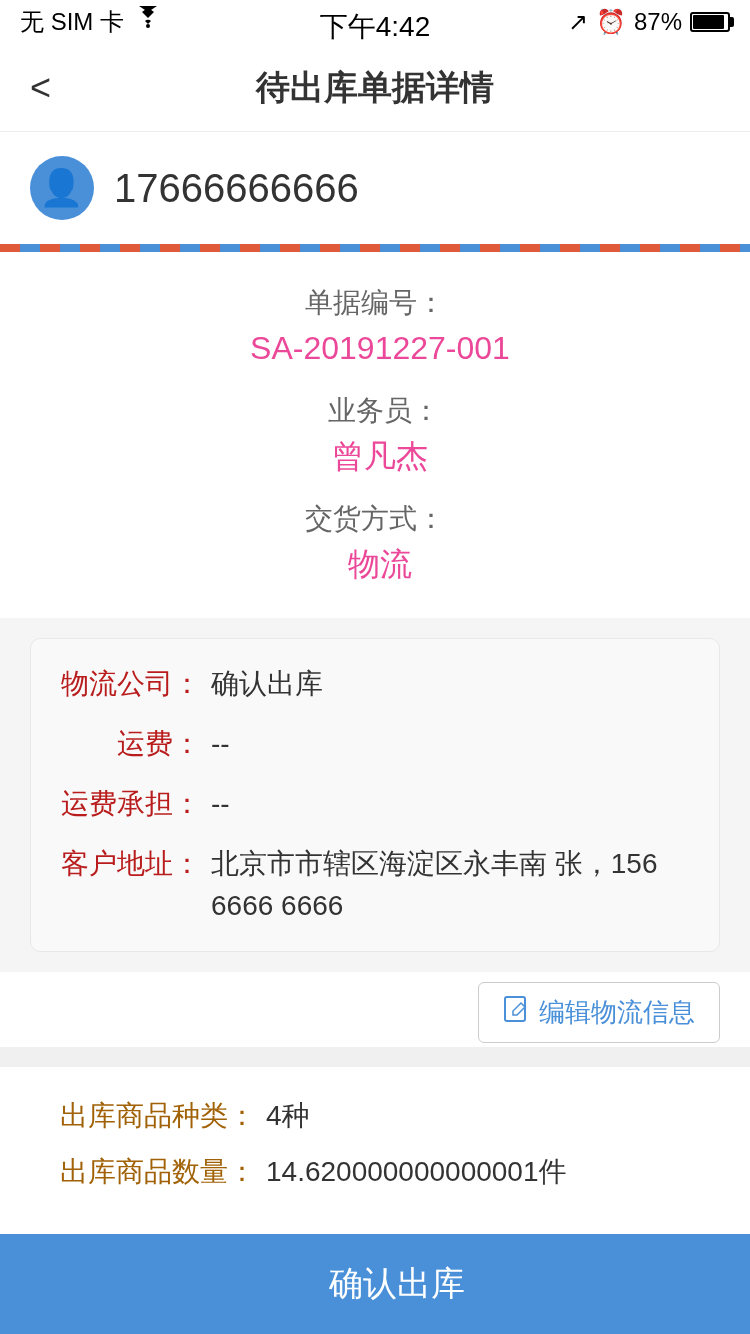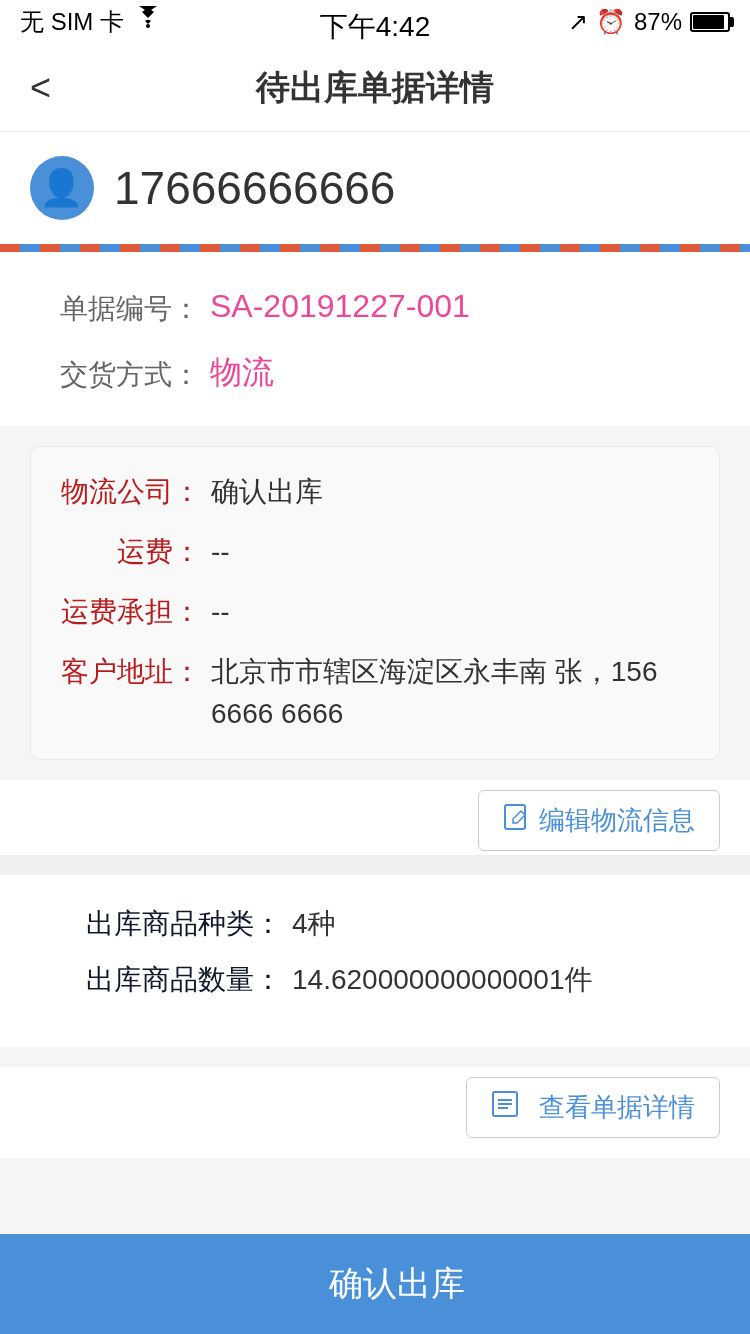--- a/index.html
+++ b/index.html
@@ -114,21 +114,21 @@
       display: flex;
       align-items: center;
       justify-content: center;
       flex-shrink: 0;
     }
     .avatar-icon {
       color: white;
       font-size: 36px;
     }
     .customer-phone {
-      font-size: 46px;
+      font-size: 40px;
       font-weight: 500;
       color: #333;
     }
 
     
     .dashed-divider {
       width: 100%;
       height: 8px;
       background: repeating-linear-gradient(
         90deg,
@@ -140,23 +140,24 @@
     }
 
     
     .info-section {
       background: #fff;
       padding: 30px 60px;
       margin-bottom: 20px;
     }
     .info-row {
       display: flex;
-      align-items: flex-end;
+      align-items: center;
       margin-bottom: 18px;
       line-height: 1.5;
+      flex-direction: column;
     }
     .info-row:last-child {
       margin-bottom: 0;
     }
     .info-label {
       color: #666;
       font-size: 28px;
       min-width: 130px;
       text-align: right;
       flex-shrink: 0;
@@ -255,26 +256,25 @@
       background: #fff;
       padding: 30px 60px;
       margin-bottom: 20px;
     }
     .goods-row {
       display: flex;
       align-items: center;
       margin-bottom: 18px;
     }
     .goods-label {
-      color: #0f172a;
+      color: #a16207;
       font-size: 28px;
       min-width: 160px;
       text-align: right;
       flex-shrink: 0;
-      margin-left: 26px;
     }
     .goods-value {
       color: #333;
       font-size: 28px;
       margin-left: 10px;
     }
 
     
     .view-detail-row {
       display: flex;
@@ -368,20 +368,24 @@
     </div>
     <span class="customer-phone">17666666666</span>
   </div>
 
   <div class="dashed-divider"></div>
 
   <div class="info-section">
     <div class="info-row">
       <span class="info-label">单据编号：</span>
       <span class="info-value">SA-20191227-001</span>
+    </div>
+    <div class="info-row">
+      <span class="info-label">业务员：</span>
+      <span class="info-value">曾凡杰</span>
     </div>
     <div class="info-row">
       <span class="info-label">交货方式：</span>
       <span class="info-value">物流</span>
     </div>
   </div>
 
   <div class="logistics-card">
     <div class="logistics-row">
       <span class="logistics-label">物流公司：</span>

